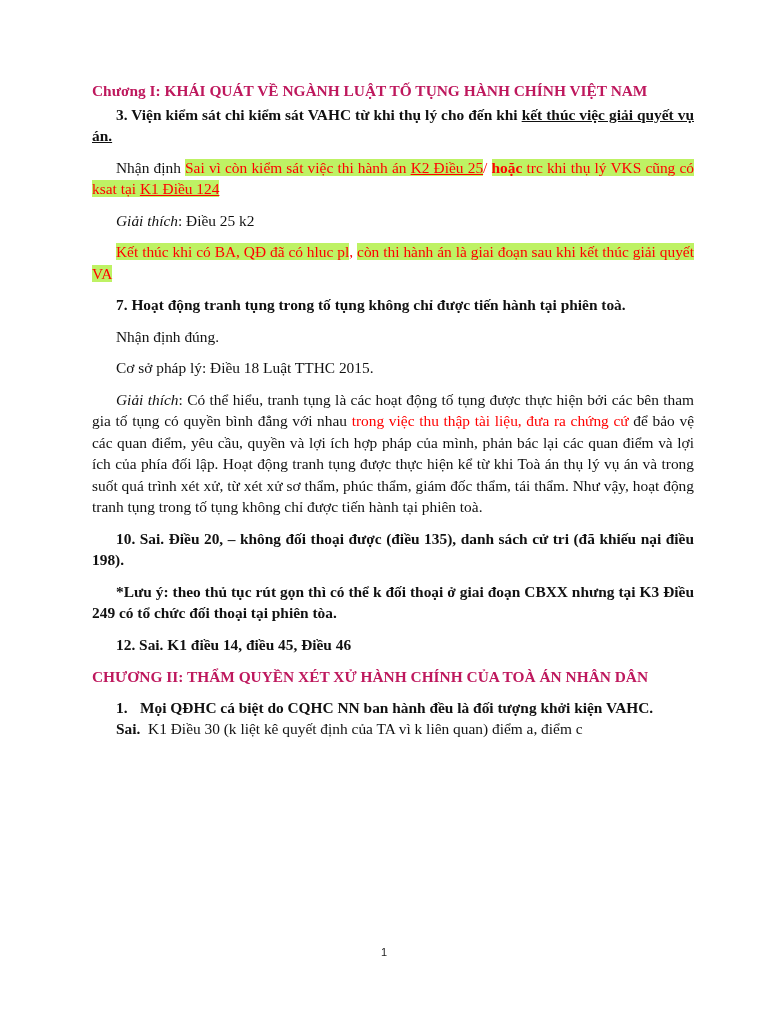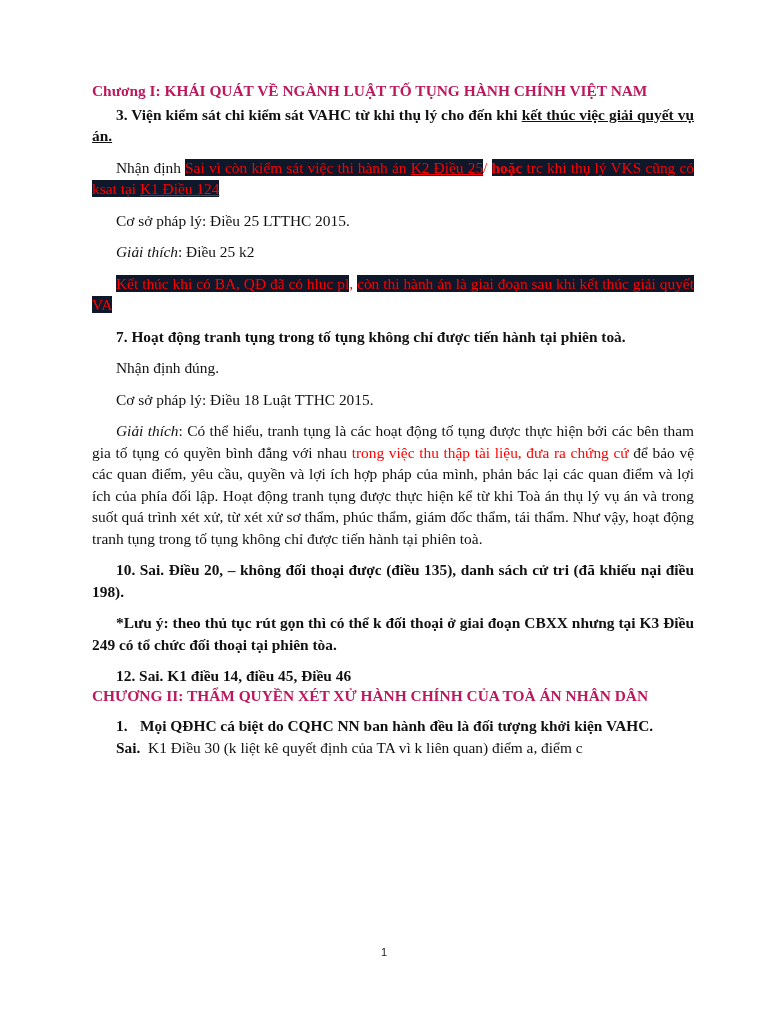--- a/index.html
+++ b/index.html
@@ -32,21 +32,21 @@
     }
     p {
       margin: 0;
       text-align: justify;
     }
     .indent { text-indent: 24px; }
     .b { font-weight: bold; }
     .i { font-style: italic; }
     .u { text-decoration: underline; }
     .red { color: #ff0000; }
-    .hl { background: #0f172a; }
+    .hl { background: #bef264; }
     .q3 { margin-top: 3px; }
     .p-gap { margin-top: 10px; }
     .list-item {
       display: flex;
       font-weight: bold;
     }
     .list-num {
       width: 24px;
       flex: 0 0 24px;
     }
@@ -69,41 +69,40 @@
 <body>
 
 <div class="page">
 
   <h2 class="heading">Chương I: KHÁI QUÁT VỀ NGÀNH LUẬT TỐ TỤNG HÀNH CHÍNH VIỆT NAM</h2>
 
   <p class="indent b q3"><span>3. Viện kiểm sát chi kiểm sát VAHC từ khi thụ lý cho đến khi </span><span class="u">kết thúc việc giải quyết vụ án.</span></p>
 
   <p class="indent p-gap"><span>Nhận định </span><span class="red hl">Sai vì còn kiểm sát việc thi hành án </span><span class="red hl u">K2 Điều 25</span><span class="red">/ </span><span class="red hl b">hoặc</span><span class="red hl"> trc khi thụ lý VKS cũng có ksat tại </span><span class="red hl u">K1 Điều 124</span></p>
 
-  <p class="indent p-gap">Cơ sở pháp lý: Điều 25 LTTHC 2015.</p>
 
   <p class="indent p-gap"><span class="i">Giải thích</span><span>: Điều 25 k2</span></p>
 
   <p class="indent p-gap"><span class="red hl">Kết thúc khi có BA, QĐ đã có hluc pl</span><span class="red">, </span><span class="red hl">còn thi hành án là giai đoạn sau khi kết thúc giải quyết VA</span></p>
 
   <p class="indent b p-gap">7. Hoạt động tranh tụng trong tố tụng không chỉ được tiến hành tại phiên toà.</p>
 
   <p class="indent p-gap">Nhận định đúng.</p>
 
   <p class="indent p-gap">Cơ sở pháp lý: Điều 18 Luật TTHC 2015.</p>
 
   <p class="indent p-gap"><span class="i">Giải thích</span><span>: Có thể hiểu, tranh tụng là các hoạt động tố tụng được thực hiện bởi các bên tham gia tố tụng có quyền bình đẳng với nhau </span><span class="red">trong việc thu thập tài liệu, đưa ra chứng cứ</span><span> để bảo vệ các quan điểm, yêu cầu, quyền và lợi ích hợp pháp của mình, phản bác lại các quan điểm và lợi ích của phía đối lập. Hoạt động tranh tụng được thực hiện kể từ khi Toà án thụ lý vụ án và trong suốt quá trình xét xử, từ xét xử sơ thẩm, phúc thẩm, giám đốc thẩm, tái thẩm. Như vậy, hoạt động tranh tụng trong tố tụng không chỉ được tiến hành tại phiên toà.</span></p>
 
   <p class="indent b p-gap">10. Sai. Điều 20, – không đối thoại được (điều 135), danh sách cử tri (đã khiếu nại điều 198).</p>
 
   <p class="indent b p-gap">*Lưu ý: theo thủ tục rút gọn thì có thể k đối thoại ở giai đoạn CBXX nhưng tại K3 Điều 249 có tổ chức đối thoại tại phiên tòa.</p>
 
   <p class="indent b p-gap">12. Sai. K1 điều 14, điều 45, Điều 46</p>
 
-  <h2 class="heading" style="">CHƯƠNG II: THẨM QUYỀN XÉT XỬ HÀNH CHÍNH CỦA TOÀ ÁN NHÂN DÂN</h2>
+  <h2 class="heading" style="margin-top:13px;">CHƯƠNG II: THẨM QUYỀN XÉT XỬ HÀNH CHÍNH CỦA TOÀ ÁN NHÂN DÂN</h2>
 
 
   <div class="list-item" style="margin-top:10px; padding-left:24px;">
     <span class="list-num">1.</span>
     <span class="list-text">Mọi QĐHC cá biệt do CQHC NN ban hành đều là đối tượng khởi kiện VAHC.</span>
   </div>
 
   <p style="padding-left:24px;"><span class="b">Sai.</span><span style="white-space:pre-wrap;margin-top:21px;">  K1 Điều 30 (k liệt kê quyết định của TA vì k liên quan) điểm a, điểm c</span></p>
 
 </div>

